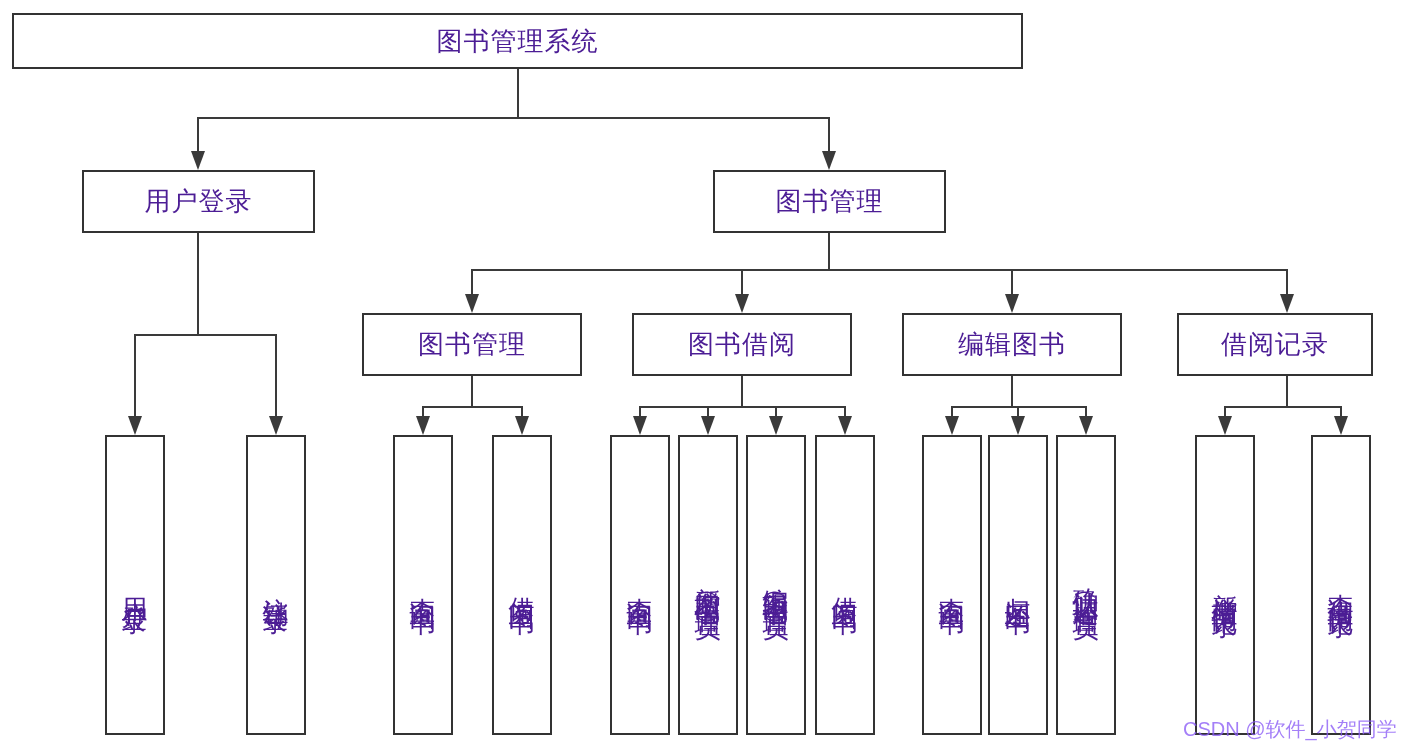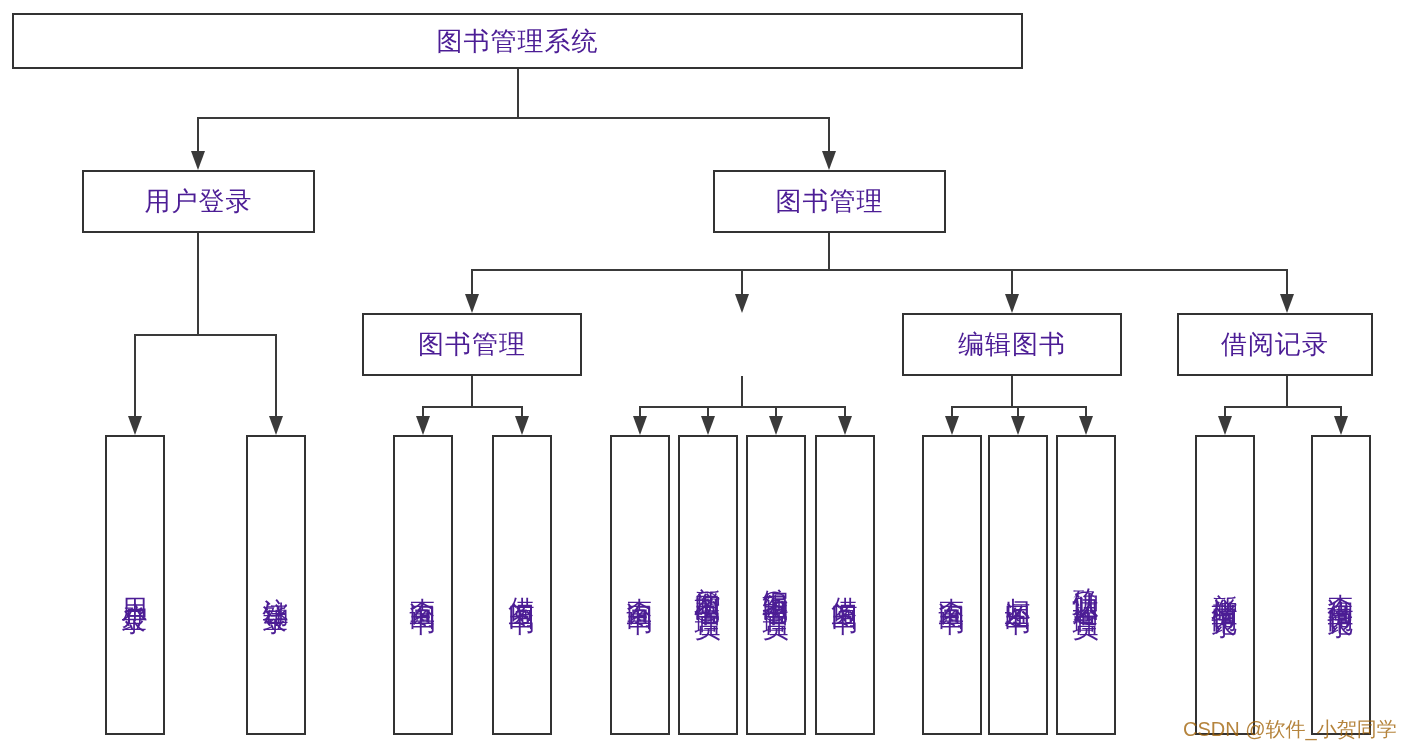--- a/index.html
+++ b/index.html
@@ -44,21 +44,21 @@
     writing-mode: vertical-rl;
     text-orientation: mixed;
     letter-spacing: 4px;
     line-height: 1;
   }
   .watermark {
     position: absolute;
     left: 1183px;
     top: 716px;
     font-size: 20px;
-    color: #a16207;
+    color: #8b5cf6;
     opacity: 0.78;
     white-space: nowrap;
     z-index: 6;
   }
 </style>
 </head>
 <body>
 
 <div class="canvas">
 
@@ -101,20 +101,21 @@
       <polygon points="1334,416 1348,416 1341,435"></polygon>
     </g>
   </svg>
 
   <div class="node h-node" style="left:12px; top:13px; width:1011px; height:56px">图书管理系统</div>
 
   <div class="node h-node" style="left:82px; top:170px; width:233px; height:63px">用户登录</div>
   <div class="node h-node" style="left:713px; top:170px; width:233px; height:63px">图书管理</div>
 
   <div class="node h-node" style="left:362px; top:313px; width:220px; height:63px">图书管理</div>
+  <div class="node h-node" style="left:632px; top:313px; width:220px; height:63px">图书借阅</div>
   <div class="node h-node" style="left:902px; top:313px; width:220px; height:63px">编辑图书</div>
   <div class="node h-node" style="left:1177px; top:313px; width:196px; height:63px">借阅记录</div>
 
   <div class="node v-node" style="left:105px; top:435px; width:60px; height:300px">用户登录</div>
   <div class="node v-node" style="left:246px; top:435px; width:60px; height:300px">注销登录</div>
 
   <div class="node v-node" style="left:393px; top:435px; width:60px; height:300px">查询图书</div>
   <div class="node v-node" style="left:492px; top:435px; width:60px; height:300px">借阅图书</div>
 
   <div class="node v-node" style="left:610px; top:435px; width:60px; height:300px">查询图书</div>

